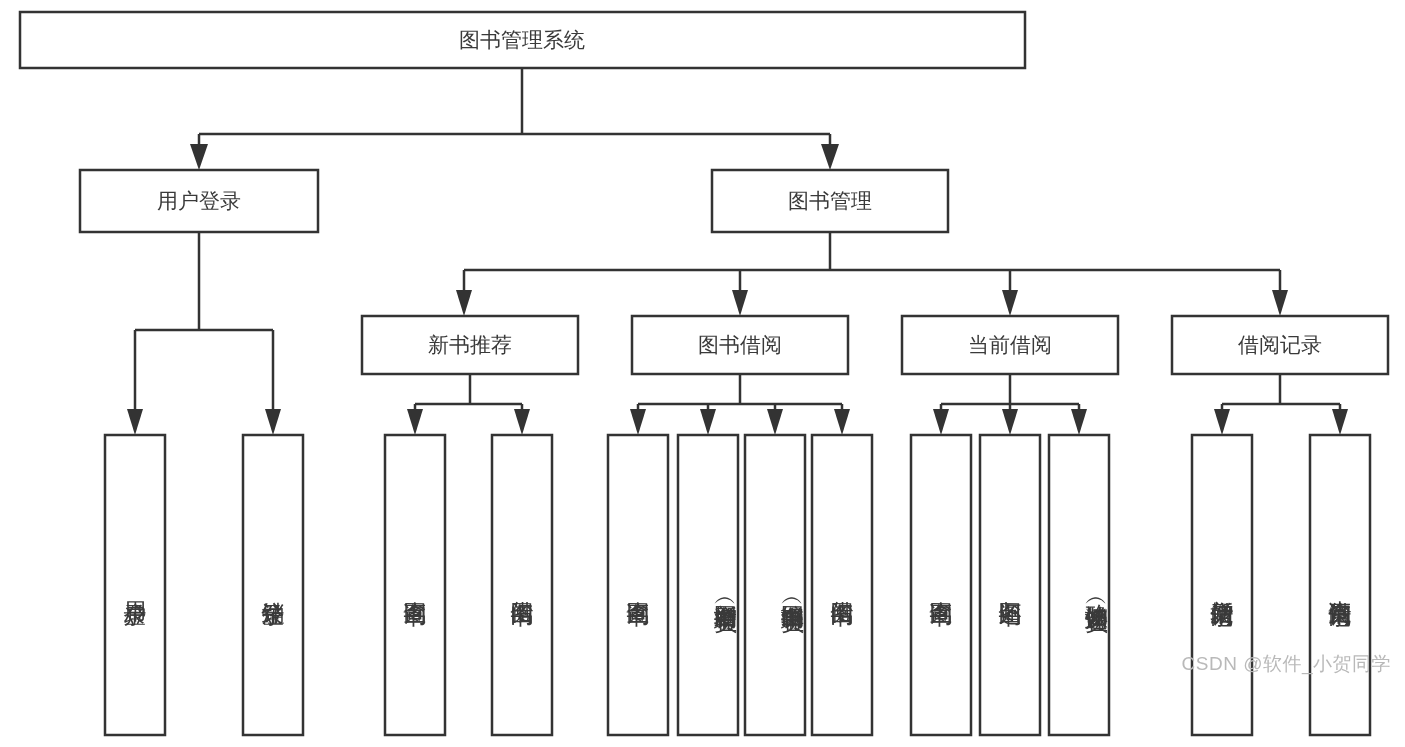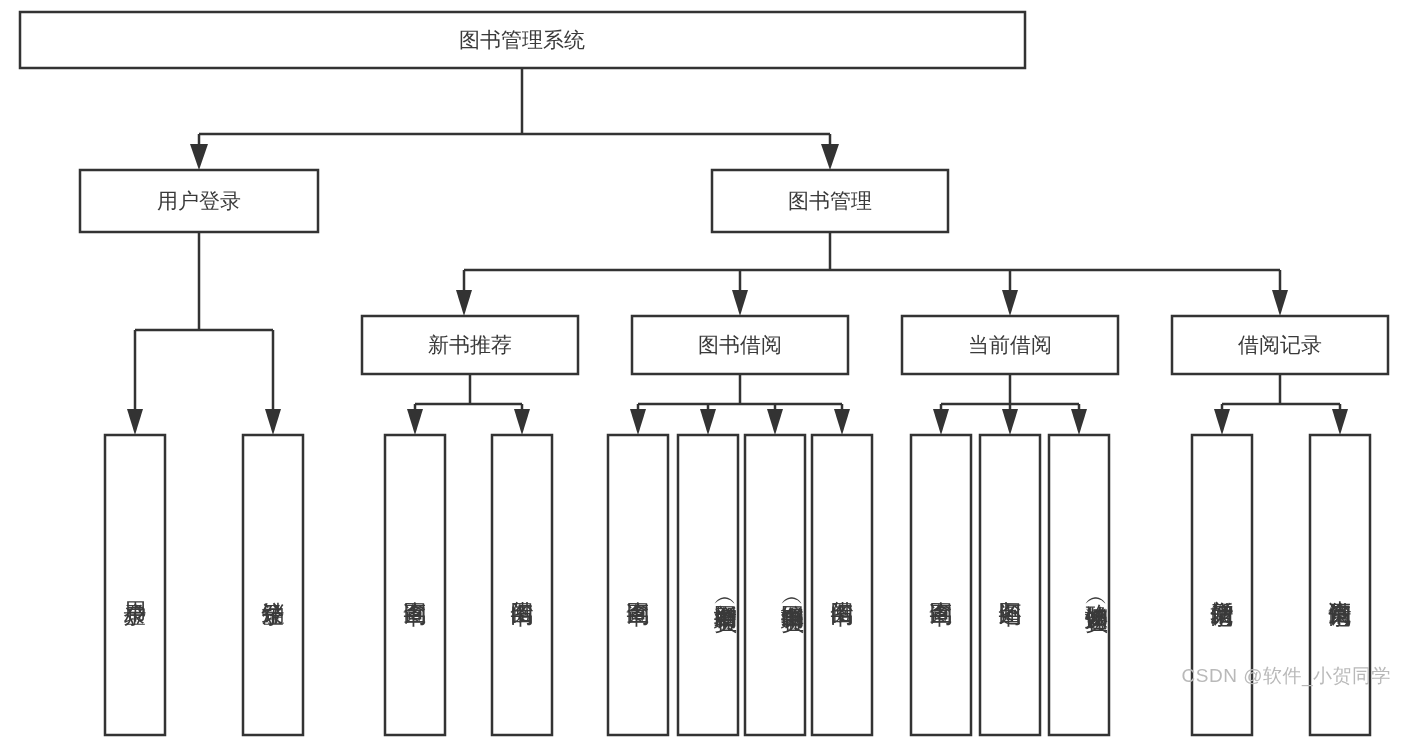--- a/index.html
+++ b/index.html
@@ -199,15 +199,15 @@
   <div class="leaf-label" style="left:608px;  top:435px; width:60px; height:300px;">查询图书</div>
   <div class="leaf-label" style="left:678px;  top:435px; width:60px; height:300px; align-items:flex-start; padding-top:10px; box-sizing:border-box;">新增图书（管理员）</div>
   <div class="leaf-label" style="left:745px;  top:435px; width:60px; height:300px; align-items:flex-start; padding-top:10px; box-sizing:border-box;">编辑图书（管理员）</div>
   <div class="leaf-label" style="left:812px;  top:435px; width:60px; height:300px;">借阅图书</div>
   <div class="leaf-label" style="left:911px;  top:435px; width:60px; height:300px;">查询图书</div>
   <div class="leaf-label" style="left:980px;  top:435px; width:60px; height:300px;">归还图书</div>
   <div class="leaf-label" style="left:1049px; top:435px; width:60px; height:300px; align-items:flex-start; padding-top:10px; box-sizing:border-box;">确认归还（管理员）</div>
   <div class="leaf-label" style="left:1192px; top:435px; width:60px; height:300px;">新增借阅记录</div>
   <div class="leaf-label" style="left:1310px; top:435px; width:60px; height:300px;">查询借阅记录</div>
 
-  <div class="watermark" style="right:14px; bottom:4px;">CSDN @软件_小贺同学</div>
+  <div class="watermark" style="right:14px; bottom:16px;">CSDN @软件_小贺同学</div>
 
 </div>
 
 </body></html>

